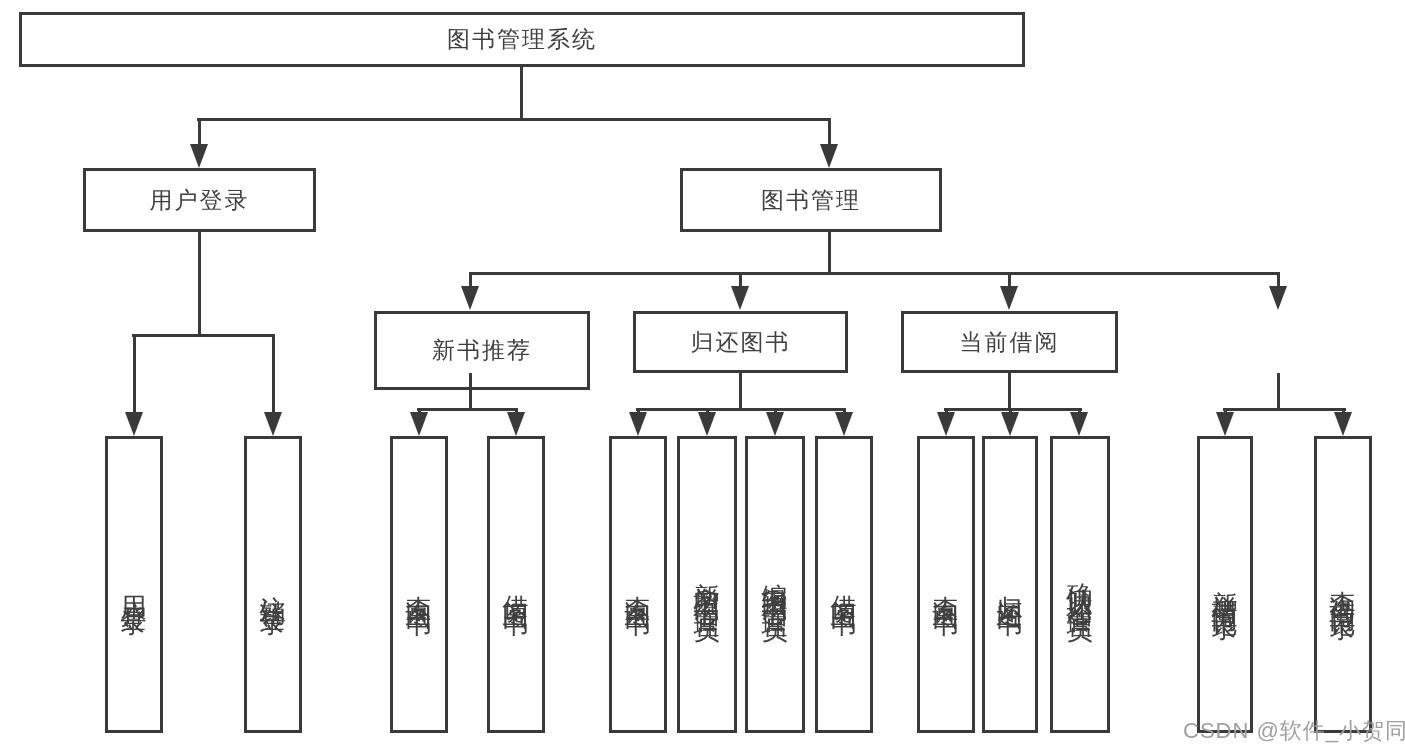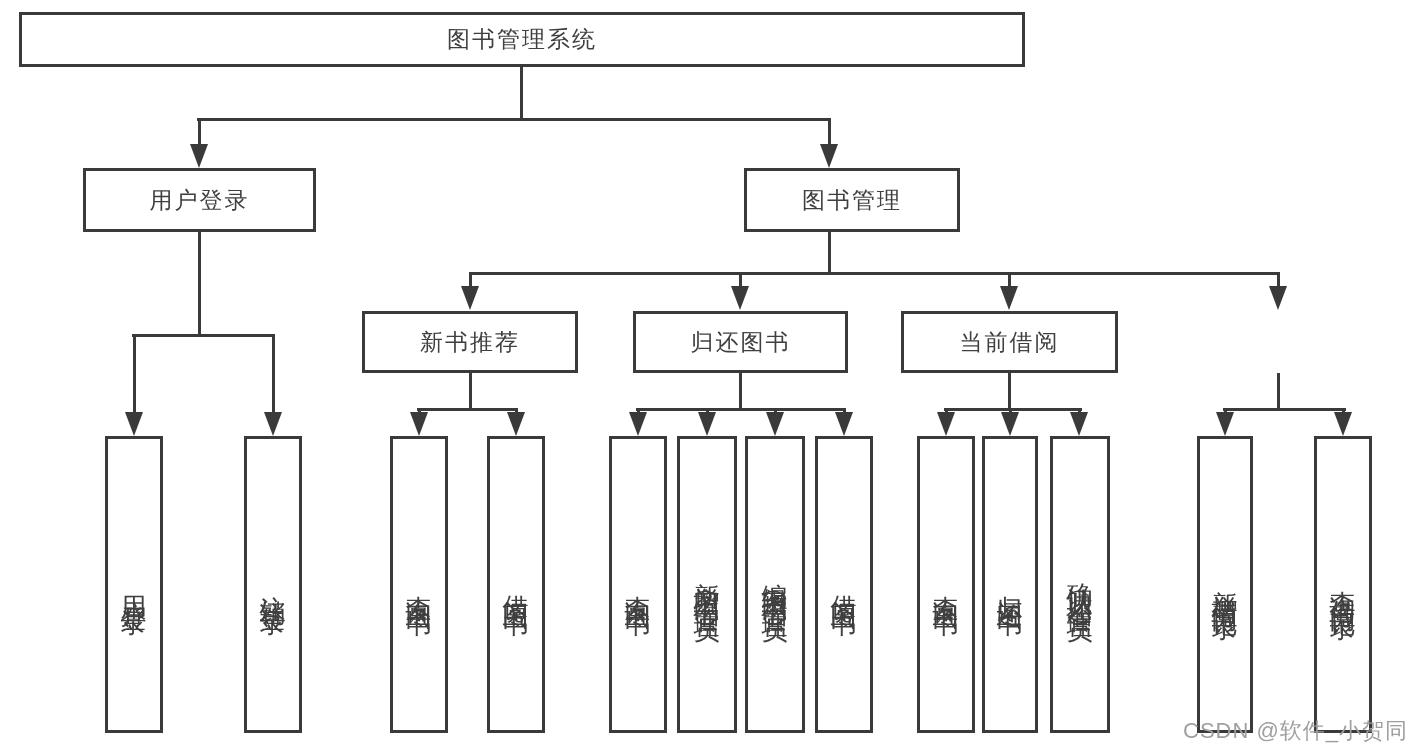--- a/index.html
+++ b/index.html
@@ -59,21 +59,21 @@
   <div class="line" style="left:520px;top:67px;width:3px;height:51px;"></div>
   <div class="line" style="left:197px;top:118px;width:634px;height:3px;"></div>
   <div class="line" style="left:198px;top:121px;width:3px;height:25px;"></div>
   <div class="arrowhead" style="left:190px;top:144px;"></div>
   <div class="line" style="left:828px;top:121px;width:3px;height:25px;"></div>
   <div class="arrowhead" style="left:820px;top:144px;"></div>
 
   <div class="box" style="left:83px;top:168px;width:233px;height:64px;">
     <span class="hlabel">用户登录</span>
   </div>
-  <div class="box" style="left:744px;top:168px;width:216px;height:64px;">
+  <div class="box" style="left:680px;top:168px;width:262px;height:64px;">
     <span class="hlabel">图书管理</span>
   </div>
 
   <div class="line" style="left:198px;top:232px;width:3px;height:102px;"></div>
   <div class="line" style="left:132px;top:334px;width:143px;height:3px;"></div>
   <div class="line" style="left:133px;top:337px;width:3px;height:78px;"></div>
   <div class="arrowhead" style="left:125px;top:412px;"></div>
   <div class="line" style="left:272px;top:337px;width:3px;height:78px;"></div>
   <div class="arrowhead" style="left:264px;top:412px;"></div>
 
@@ -81,21 +81,21 @@
   <div class="line" style="left:469px;top:272px;width:811px;height:3px;"></div>
   <div class="line" style="left:469px;top:275px;width:3px;height:14px;"></div>
   <div class="arrowhead" style="left:461px;top:286px;"></div>
   <div class="line" style="left:739px;top:275px;width:3px;height:14px;"></div>
   <div class="arrowhead" style="left:731px;top:286px;"></div>
   <div class="line" style="left:1008px;top:275px;width:3px;height:14px;"></div>
   <div class="arrowhead" style="left:1000px;top:286px;"></div>
   <div class="line" style="left:1277px;top:275px;width:3px;height:14px;"></div>
   <div class="arrowhead" style="left:1269px;top:286px;"></div>
 
-  <div class="box" style="left:362px;top:311px;width:216px;height:62px;">
+  <div class="box" style="left:374px;top:311px;width:216px;height:79px;">
     <span class="hlabel">新书推荐</span>
   </div>
   <div class="box" style="left:633px;top:311px;width:215px;height:62px;">
     <span class="hlabel">归还图书</span>
   </div>
   <div class="box" style="left:901px;top:311px;width:217px;height:62px;align-items:center;">
     <span class="hlabel">当前借阅</span>
   </div>
 
   <div class="line" style="left:469px;top:373px;width:3px;height:35px;"></div>

